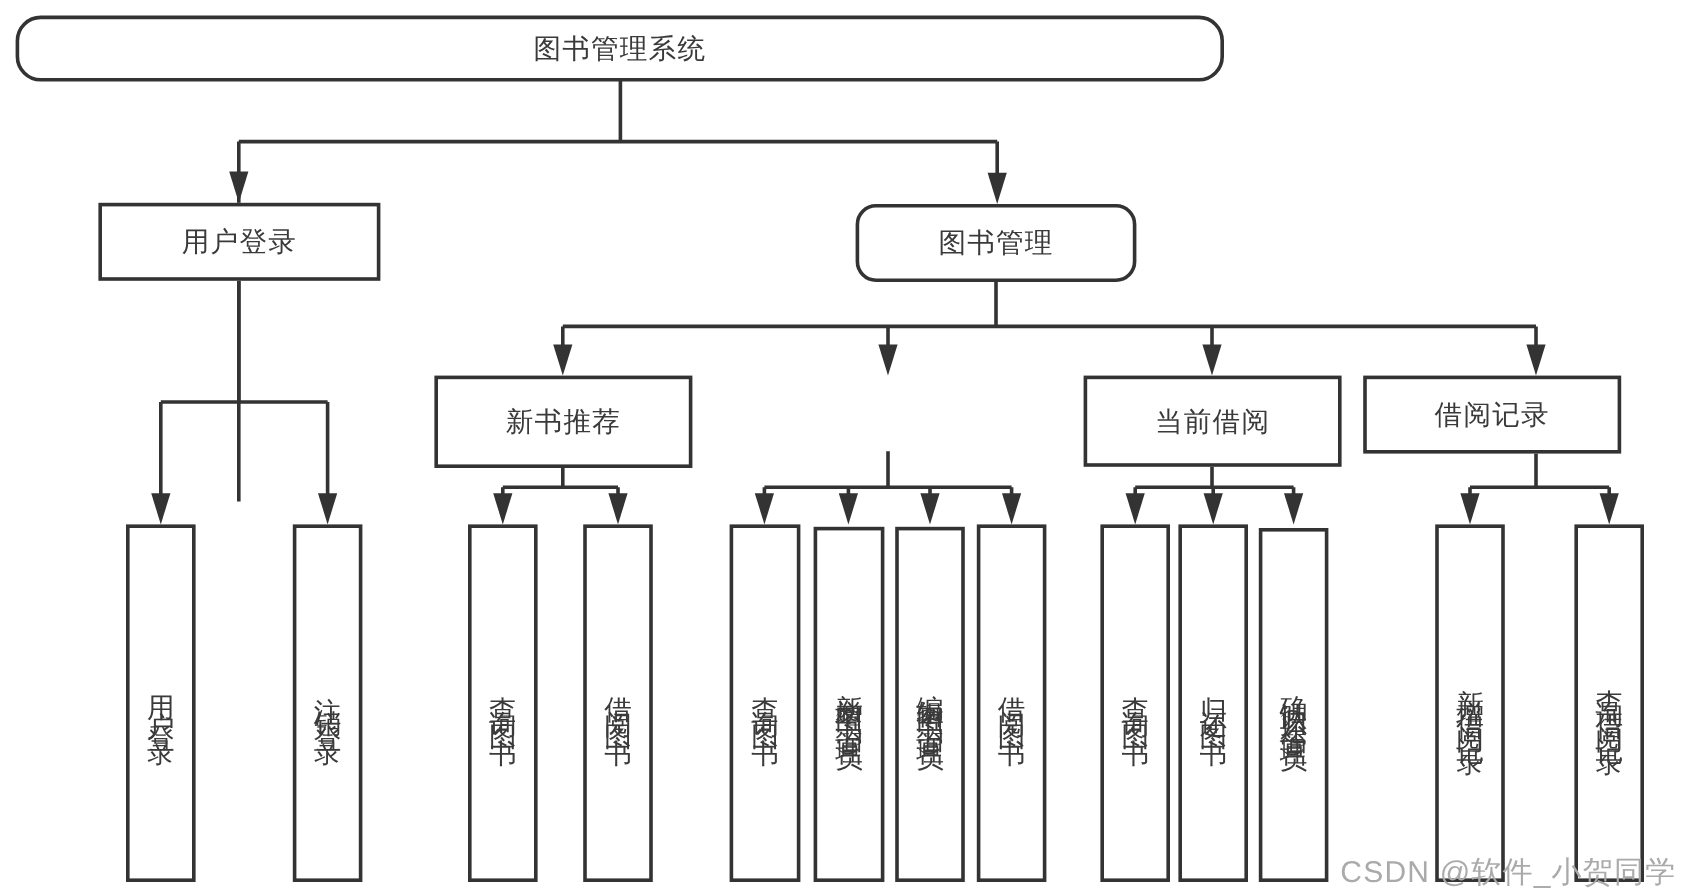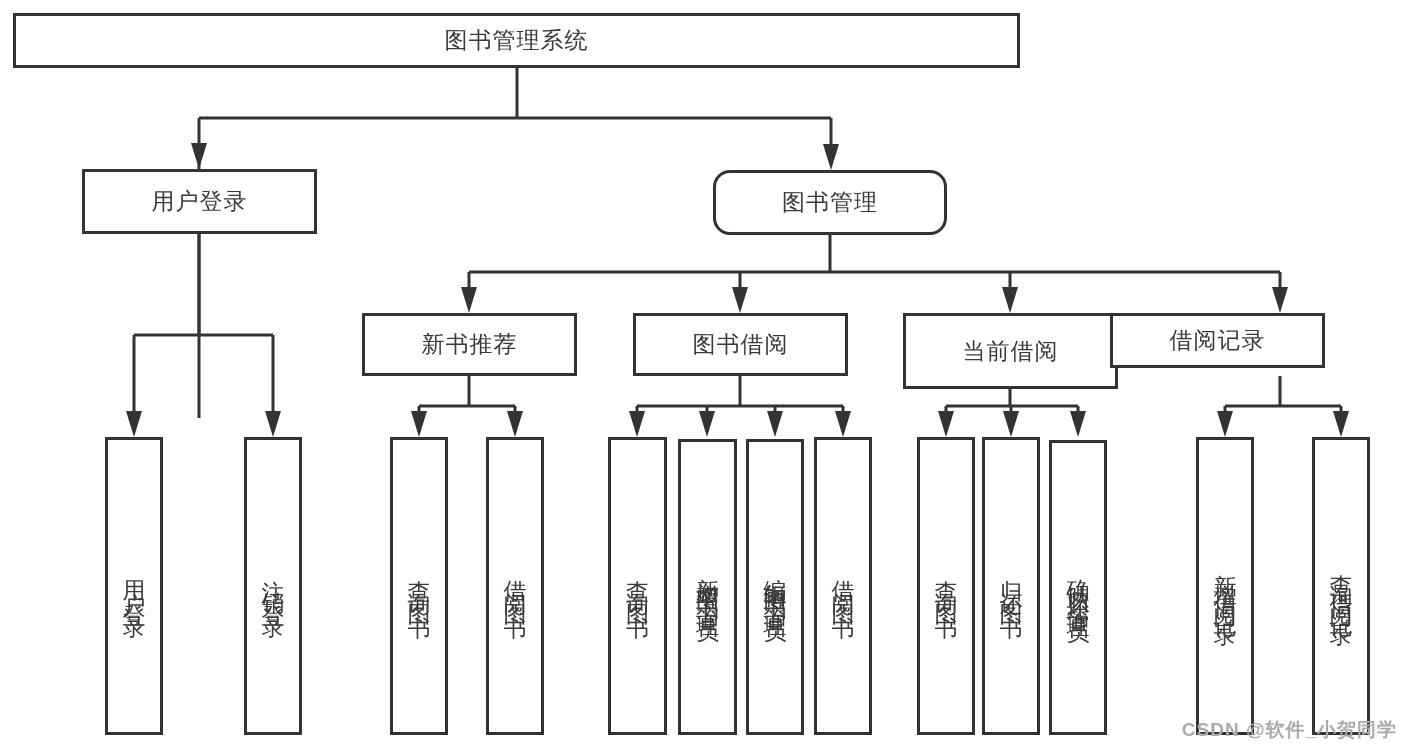--- a/index.html
+++ b/index.html
@@ -42,26 +42,25 @@
     font-size:23px;
     letter-spacing:12px;
     line-height:1;
     text-align:center;
   }
   .vbox.mid{letter-spacing:10px;}
   .vbox.long{letter-spacing:6px;}
   .watermark{
     position:absolute;
     right:8px;bottom:4px;
-    font-size:19px;
+    font-size:25px;
     color:var(--wm);
     z-index:3;
     white-space:nowrap;
     letter-spacing:1px;
-    font-weight:bold;
   }
 </style>
 </head>
 <body>
 
 <div class="canvas">
 
   <svg class="connectors" viewBox="0 0 1405 747" xmlns="http://www.w3.org/2000/svg">
     <g>
       <path d="M517,66 V118 M199,118 H831 M199,118 V418 M831,118 V148"></path>
@@ -98,29 +97,28 @@
       <polygon points="1003,411 1019,411 1011,437"></polygon>
       <polygon points="1070,411 1086,411 1078,437"></polygon>
     </g>
     <g>
       <path d="M1280,376 V406 M1225,406 H1341 M1225,406 V416 M1341,406 V416"></path>
       <polygon points="1217,411 1233,411 1225,437"></polygon>
       <polygon points="1333,411 1349,411 1341,437"></polygon>
     </g>
   </svg>
 
-  <div class="box hbox" style="left:13px;top:13px;width:1007px;height:55px;">图书管理系统</div>
+  <div class="box hbox" style="left:13px;top:13px;width:1007px;height:55px;border-radius:21px;">图书管理系统</div>
 
   <div class="box hbox" style="left:82px;top:169px;width:235px;height:65px;">用户登录</div>
   <div class="box hbox" style="left:713px;top:170px;width:234px;height:65px;border-radius:17px;">图书管理</div>
 
-  <div class="box hbox" style="left:362px;top:313px;width:215px;height:63px;">新书推荐</div>
-  <div class="box hbox" style="left:633px;top:313px;width:215px;height:63px;">图书借阅</div>
+  <div class="box hbox" style="left:362px;top:313px;width:215px;height:77px;">新书推荐</div>
   <div class="box hbox" style="left:903px;top:313px;width:215px;height:76px;">当前借阅</div>
-  <div class="box hbox" style="left:1110px;top:313px;width:215px;height:55px;">借阅记录</div>
+  <div class="box hbox" style="left:1136px;top:313px;width:215px;height:65px;">借阅记录</div>
 
   <div class="box vbox" style="left:105px;top:437px;width:58px;height:298px;">用户登录</div>
   <div class="box vbox" style="left:244px;top:437px;width:58px;height:298px;">注销登录</div>
 
   <div class="box vbox" style="left:390px;top:437px;width:58px;height:298px;">查询图书</div>
   <div class="box vbox" style="left:486px;top:437px;width:58px;height:298px;">借阅图书</div>
 
   <div class="box vbox" style="left:608px;top:437px;width:59px;height:298px;">查询图书</div>
   <div class="box vbox long" style="left:678px;top:439px;width:59px;height:296px;">新增图书（管理员）</div>
   <div class="box vbox long" style="left:746px;top:439px;width:58px;height:296px;">编辑图书（管理员）</div>

